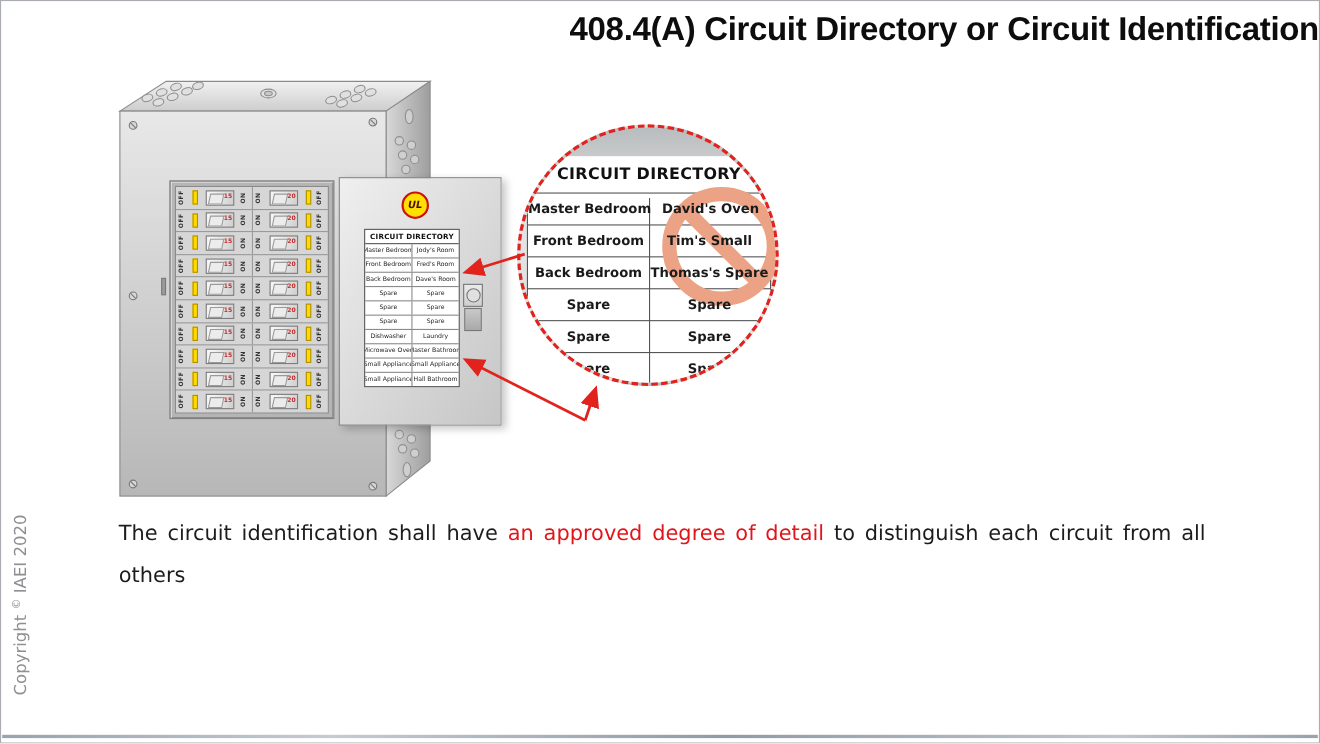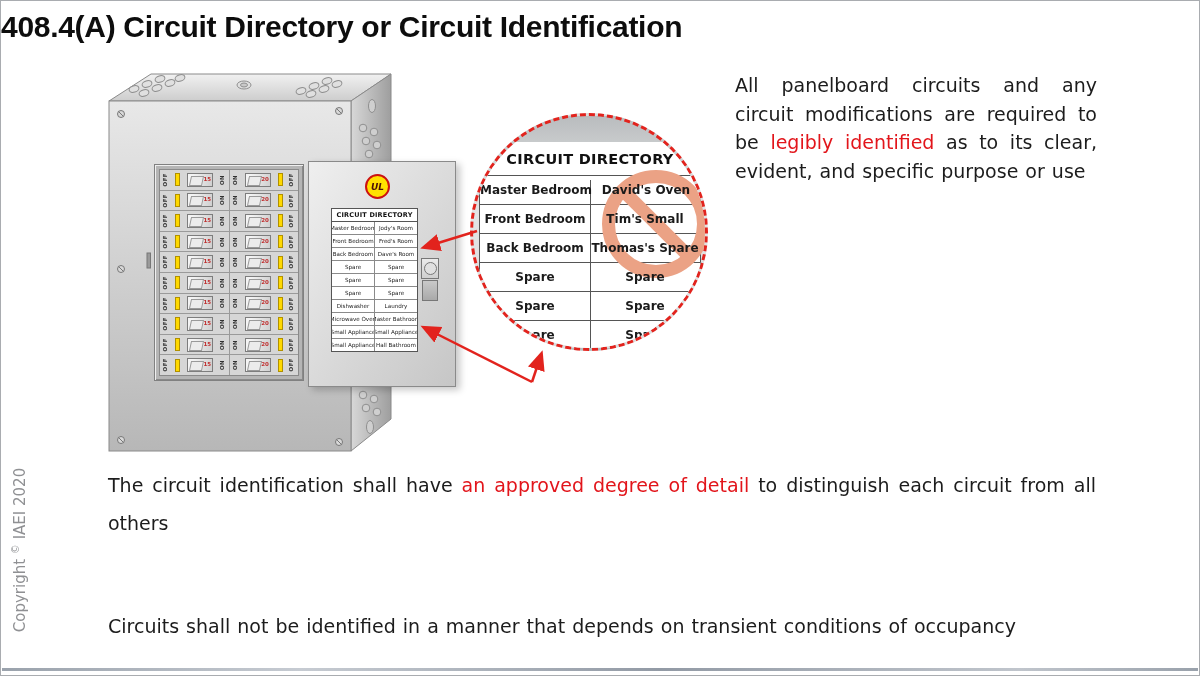--- a/index.html
+++ b/index.html
@@ -1,21 +1,21 @@
 <!DOCTYPE html>
 <html style="--highlight-red: #e2151b; --arrow-red: #e2231d; --prohibition-salmon: #eba285; --ul-yellow: #ffe000; --ul-ring-red: #cc1111; --breaker-handle-yellow: #ffd900;"><head>
 <meta charset="utf-8">
 <style>
   html,body{margin:0;padding:0;background:#fff}
   .page{position:relative;width:1200px;height:676px;background:#ffffff;
         border:1px solid #a9acb0;box-sizing:border-box;overflow:hidden;
         font-family:"DejaVu Sans",sans-serif;color:#1c1c1c}
 
   
-  .title{position:absolute;top:9px;left:0;right:0;text-align:left;
+  .title{position:absolute;top:9px;left:0;right:0;text-align:right;
          font-family:"Liberation Sans",sans-serif;font-weight:bold;font-size:30px;
          letter-spacing:-0.3px;color:#0d0d0d;z-index:4}
   .copyright{position:absolute;left:-84px;top:536px;width:212px;height:26px;
              transform:rotate(-90deg);color:#8f9093;font-size:15px;text-align:center;
              white-space:nowrap;z-index:2}
   .copyright sup{font-size:10px}
   .bottom-bar{position:absolute;left:1px;right:1px;bottom:4px;height:3px;z-index:3;
               background:linear-gradient(to right,#9aa2ac,#c6cbd2 25%,#929aa5 55%,#c0c5cc 85%,#99a1ab)}
 
   
@@ -472,22 +472,20 @@
     <defs>
       <marker id="ah" markerWidth="9" markerHeight="8" refX="6" refY="3.5" orient="auto">
         <path d="M0,0 L8,3.5 L0,7 z" style="fill:var(--arrow-red,#e2231d)"></path>
       </marker>
     </defs>
     <line x1="476" y1="230" x2="424" y2="246" style="stroke:var(--arrow-red,#e2231d);stroke-width:2.5" marker-end="url(#ah)"></line>
     <line x1="531" y1="381" x2="424" y2="327" style="stroke:var(--arrow-red,#e2231d);stroke-width:2.5" marker-end="url(#ah)"></line>
     <line x1="531" y1="381" x2="540" y2="354" style="stroke:var(--arrow-red,#e2231d);stroke-width:2.5" marker-end="url(#ah)"></line>
   </svg>
 
-  <div class="para right-block"><span>All panelboard circuits and any circuit modifications are required to be </span><span class="red">legibly identified</span><span> as to its clear, evident, and specific purpose or use</span></div>
 
 
   <div class="para p1"><span>The circuit identification shall have </span><span class="red">an approved degree of detail</span><span> to distinguish each circuit from all others</span></div>
 
 
-  <div class="para p3">Circuits shall not be identified in a manner that depends on transient conditions of occupancy</div>
 
   <div class="bottom-bar"></div>
 </div>
 
 </body></html>

